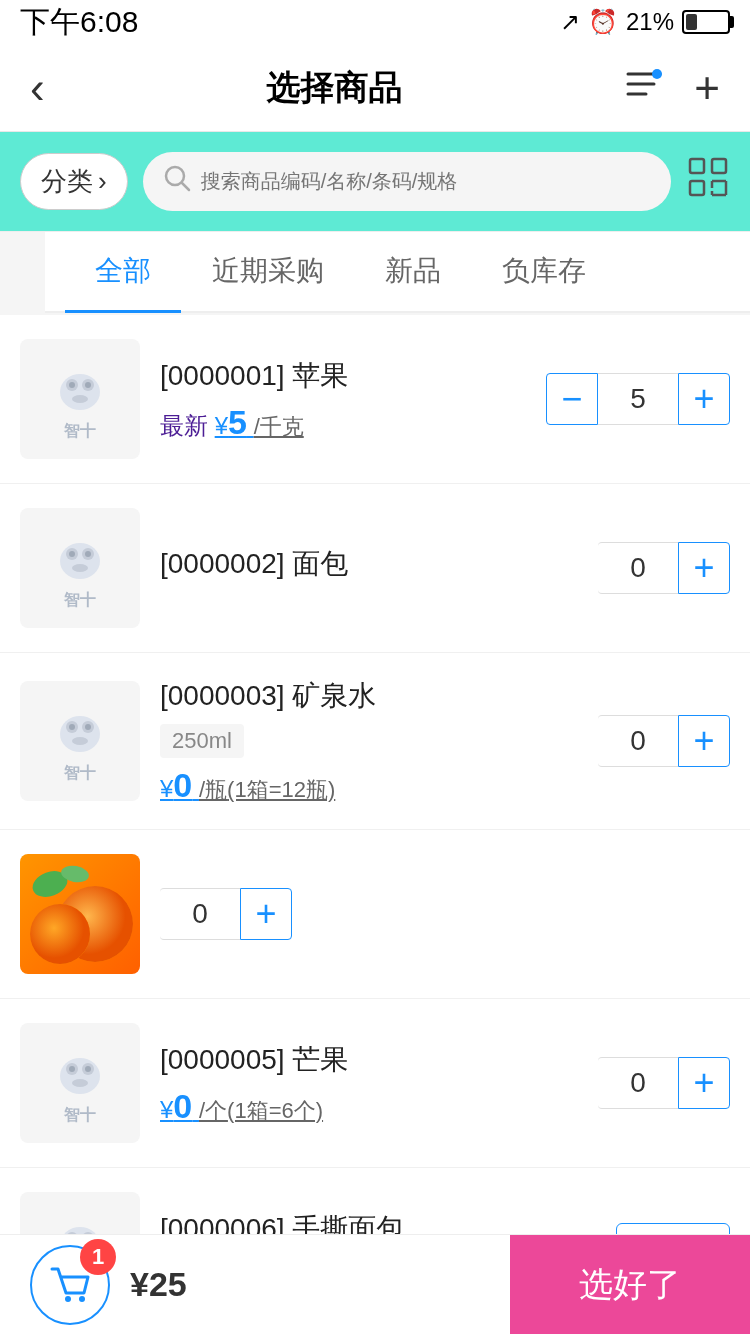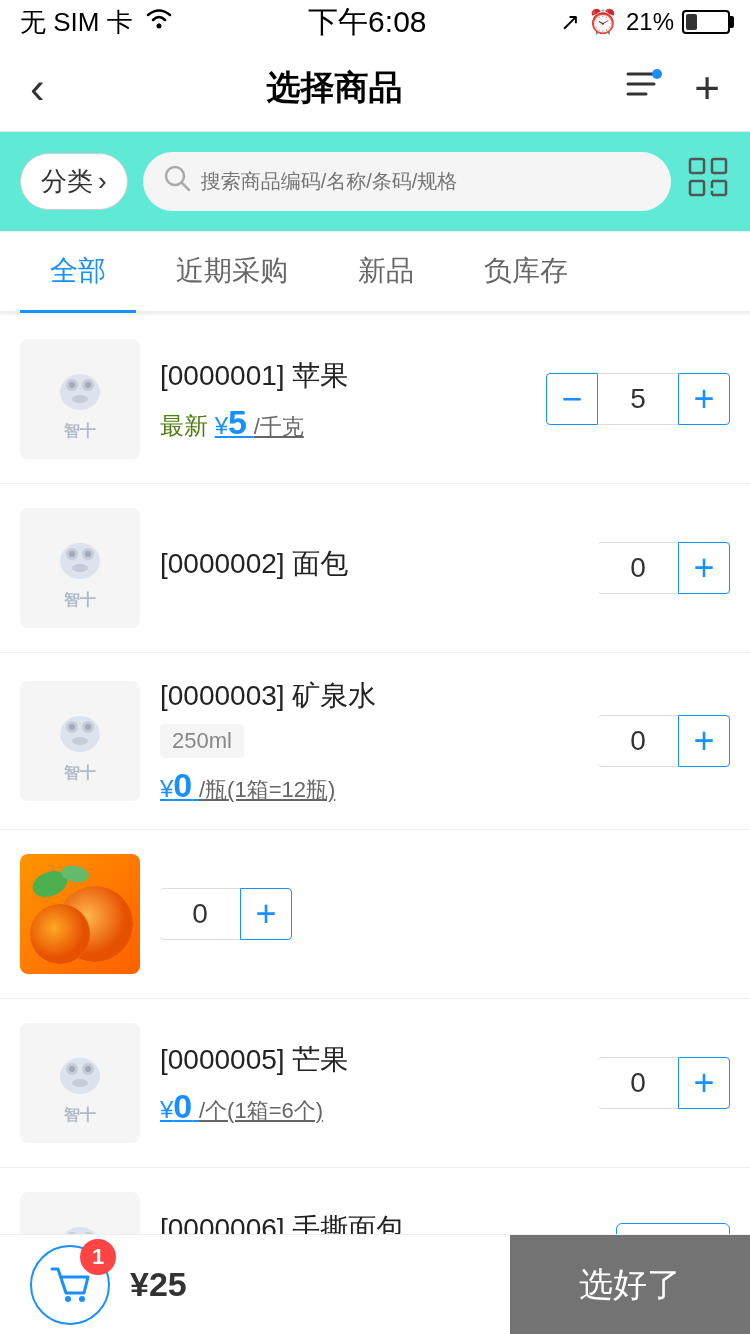--- a/index.html
+++ b/index.html
@@ -86,23 +86,24 @@
       color: #999;
       width: 100%;
     }
     .scan-icon { font-size: 36px; color: #555; cursor: pointer; }
 
     
     .tab-bar {
       background: #fff;
       display: flex;
       padding: 0 20px;
-      gap: 10px;
+      gap: 1px;
       border-bottom: 2px solid #eee;
       margin-bottom: 2px;
+      margin-left: 45px;
     }
     .tab-item {
       padding: 20px 30px;
       font-size: 28px;
       color: #666;
       cursor: pointer;
       border-bottom: 3px solid transparent;
       margin-bottom: -2px;
     }
     .tab-item.active {
@@ -141,21 +142,21 @@
       align-items: center;
       color: #b0b8c8;
     }
     .owl-logo svg { width: 60px; height: 60px; }
     .owl-text { font-size: 18px; color: #c0c8d8; margin-top: 4px; }
 
     .product-info { flex: 1; min-width: 0; }
     .product-name { font-size: 28px; color: #222; margin-bottom: 8px; }
     .product-spec { font-size: 22px; color: #888; background: #f5f5f5; display: inline-block; padding: 4px 12px; border-radius: 4px; margin-bottom: 8px; }
     .product-price { font-size: 24px; color: #333; }
-    .product-price .price-label { color: #4d7c0f; }
+    .product-price .price-label { color: #4c1d95; }
     .product-price .price-value { color: #1890ff; font-size: 34px; font-weight: 600; }
     .price-underline { text-decoration: underline; color: #1890ff; text-decoration-color: #1890ff; }
     .product-price .unit { color: #666; font-size: 22px; text-decoration: underline; }
 
     
     .qty-control {
       display: flex;
       align-items: center;
       gap: 0;
       flex-shrink: 0;
@@ -253,46 +254,35 @@
       font-size: 22px;
       display: flex;
       align-items: center;
       justify-content: center;
       font-weight: 600;
     }
     .cart-total { font-size: 34px; font-weight: 600; color: #333; }
     .confirm-btn {
       width: 240px;
       height: 100px;
-      background: #737373;
+      background: #ec4899;
       color: #fff;
       font-size: 34px;
       border: none;
       cursor: pointer;
       display: flex;
       align-items: center;
       justify-content: center;
       font-weight: 500;
     }
   </style>
 </head>
 <body>
 
 <div class="status-bar">
-  <div class="status-left">
-    <span>无 SIM 卡</span>
-    <span>
-      <svg width="32" height="24" viewBox="0 0 32 24" fill="none">
-        <path d="M16 18 Q16 18 16 18" stroke="#000" stroke-width="3" stroke-linecap="round"></path>
-        <path d="M10 13 Q16 7 22 13" stroke="#000" stroke-width="2.5" stroke-linecap="round" fill="none"></path>
-        <path d="M5 8 Q16 -1 27 8" stroke="#000" stroke-width="2.5" stroke-linecap="round" fill="none"></path>
-        <circle cx="16" cy="19" r="2.5" fill="#000"></circle>
-      </svg>
-    </span>
-  </div>
   <div class="status-center">下午6:08</div>
   <div class="status-right">
     <span>↗</span>
     <span>⏰</span>
     <span>21%</span>
     <div class="battery-icon">
       <div class="battery-fill"></div>
     </div>
   </div>
 </div>

